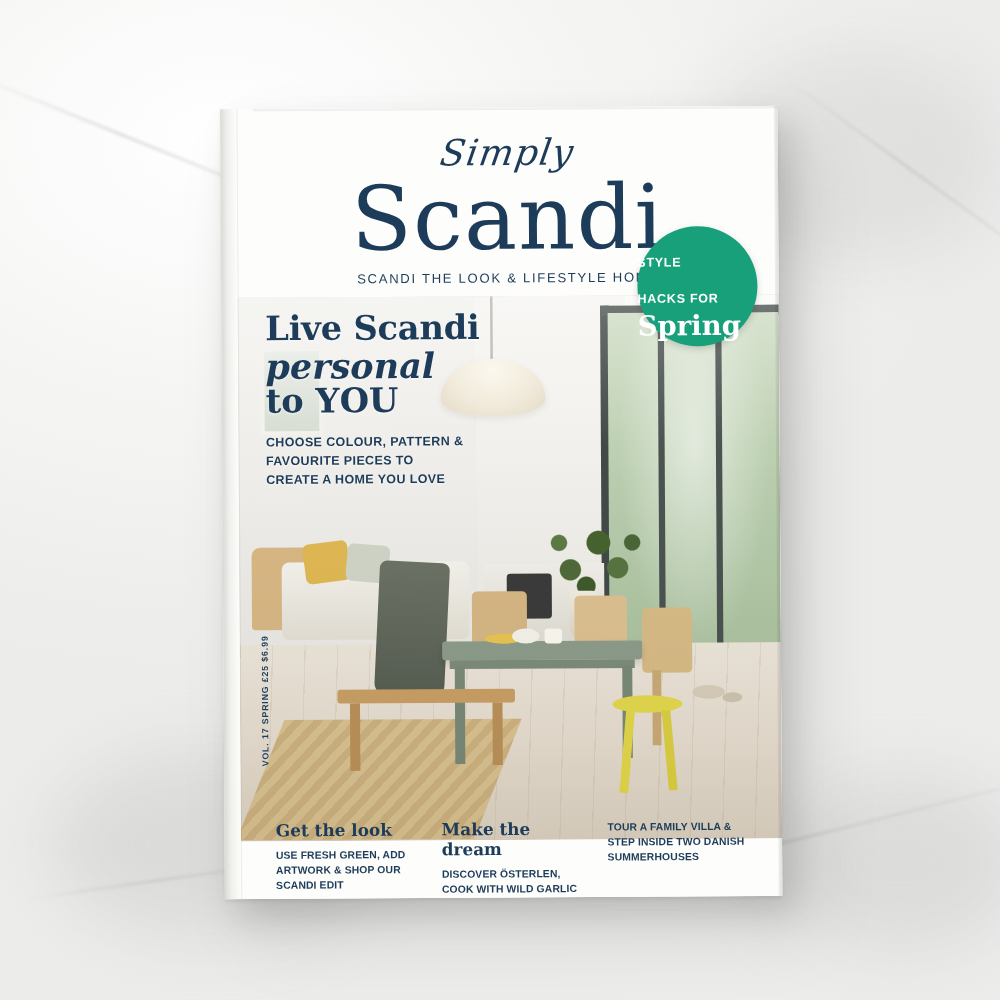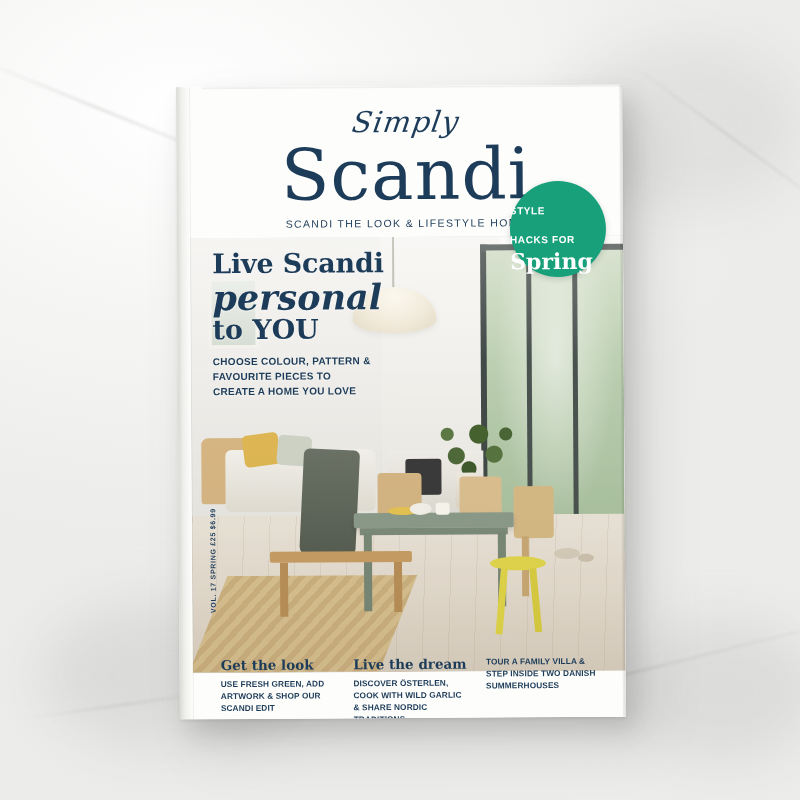--- a/index.html
+++ b/index.html
@@ -208,21 +208,21 @@
   
   .coverline {
     position: absolute;
     left: 22px;
     top: 163px;
     width: 215px;
     color: #1d3c59;
     text-shadow: 0 1px 2px rgba(255,255,255,.55);
   }
   .cl-1 { font-family:"DejaVu Serif", serif; font-size:27px; font-weight:700; line-height:1.06; letter-spacing:-.2px; }
-  .cl-2 { font-family:"DejaVu Serif", serif; font-size:35px; font-weight:700; font-style:italic; line-height:1.06; }
+  .cl-2 { font-family:"DejaVu Serif", serif; font-size:28px; font-weight:700; font-style:italic; line-height:1.06; }
   .cl-3 { font-family:"DejaVu Serif", serif; font-size:27px; font-weight:700; line-height:1.06; }
   .cl-sub {
     margin-top: 10px;
     font-size: 10px;
     font-weight: 700;
     line-height: 1.5;
     letter-spacing: .3px;
     width: 160px;
   }
 
@@ -387,21 +387,21 @@
         <div class="rd-2">Spring</div>
       </div>
 
       <div id="bottombar">
         <div class="cols">
           <div class="col">
             <div class="col-h">Get the look</div>
             <div class="col-b">USE FRESH GREEN, ADD ARTWORK &amp; SHOP OUR SCANDI EDIT</div>
           </div>
           <div class="col">
-            <div class="col-h">Live the dream</div>
+            <div class="col-h">Make the dream</div>
             <div class="col-b">DISCOVER ÖSTERLEN, COOK WITH WILD GARLIC &amp; SHARE NORDIC TRADITIONS</div>
           </div>
           <div class="col">
             <div class="col-b">TOUR A FAMILY VILLA &amp; STEP INSIDE TWO DANISH SUMMERHOUSES</div>
           </div>
         </div>
       </div>
 
       <div id="spine-text">VOL. 17  SPRING  £25  $6.99</div>
 

